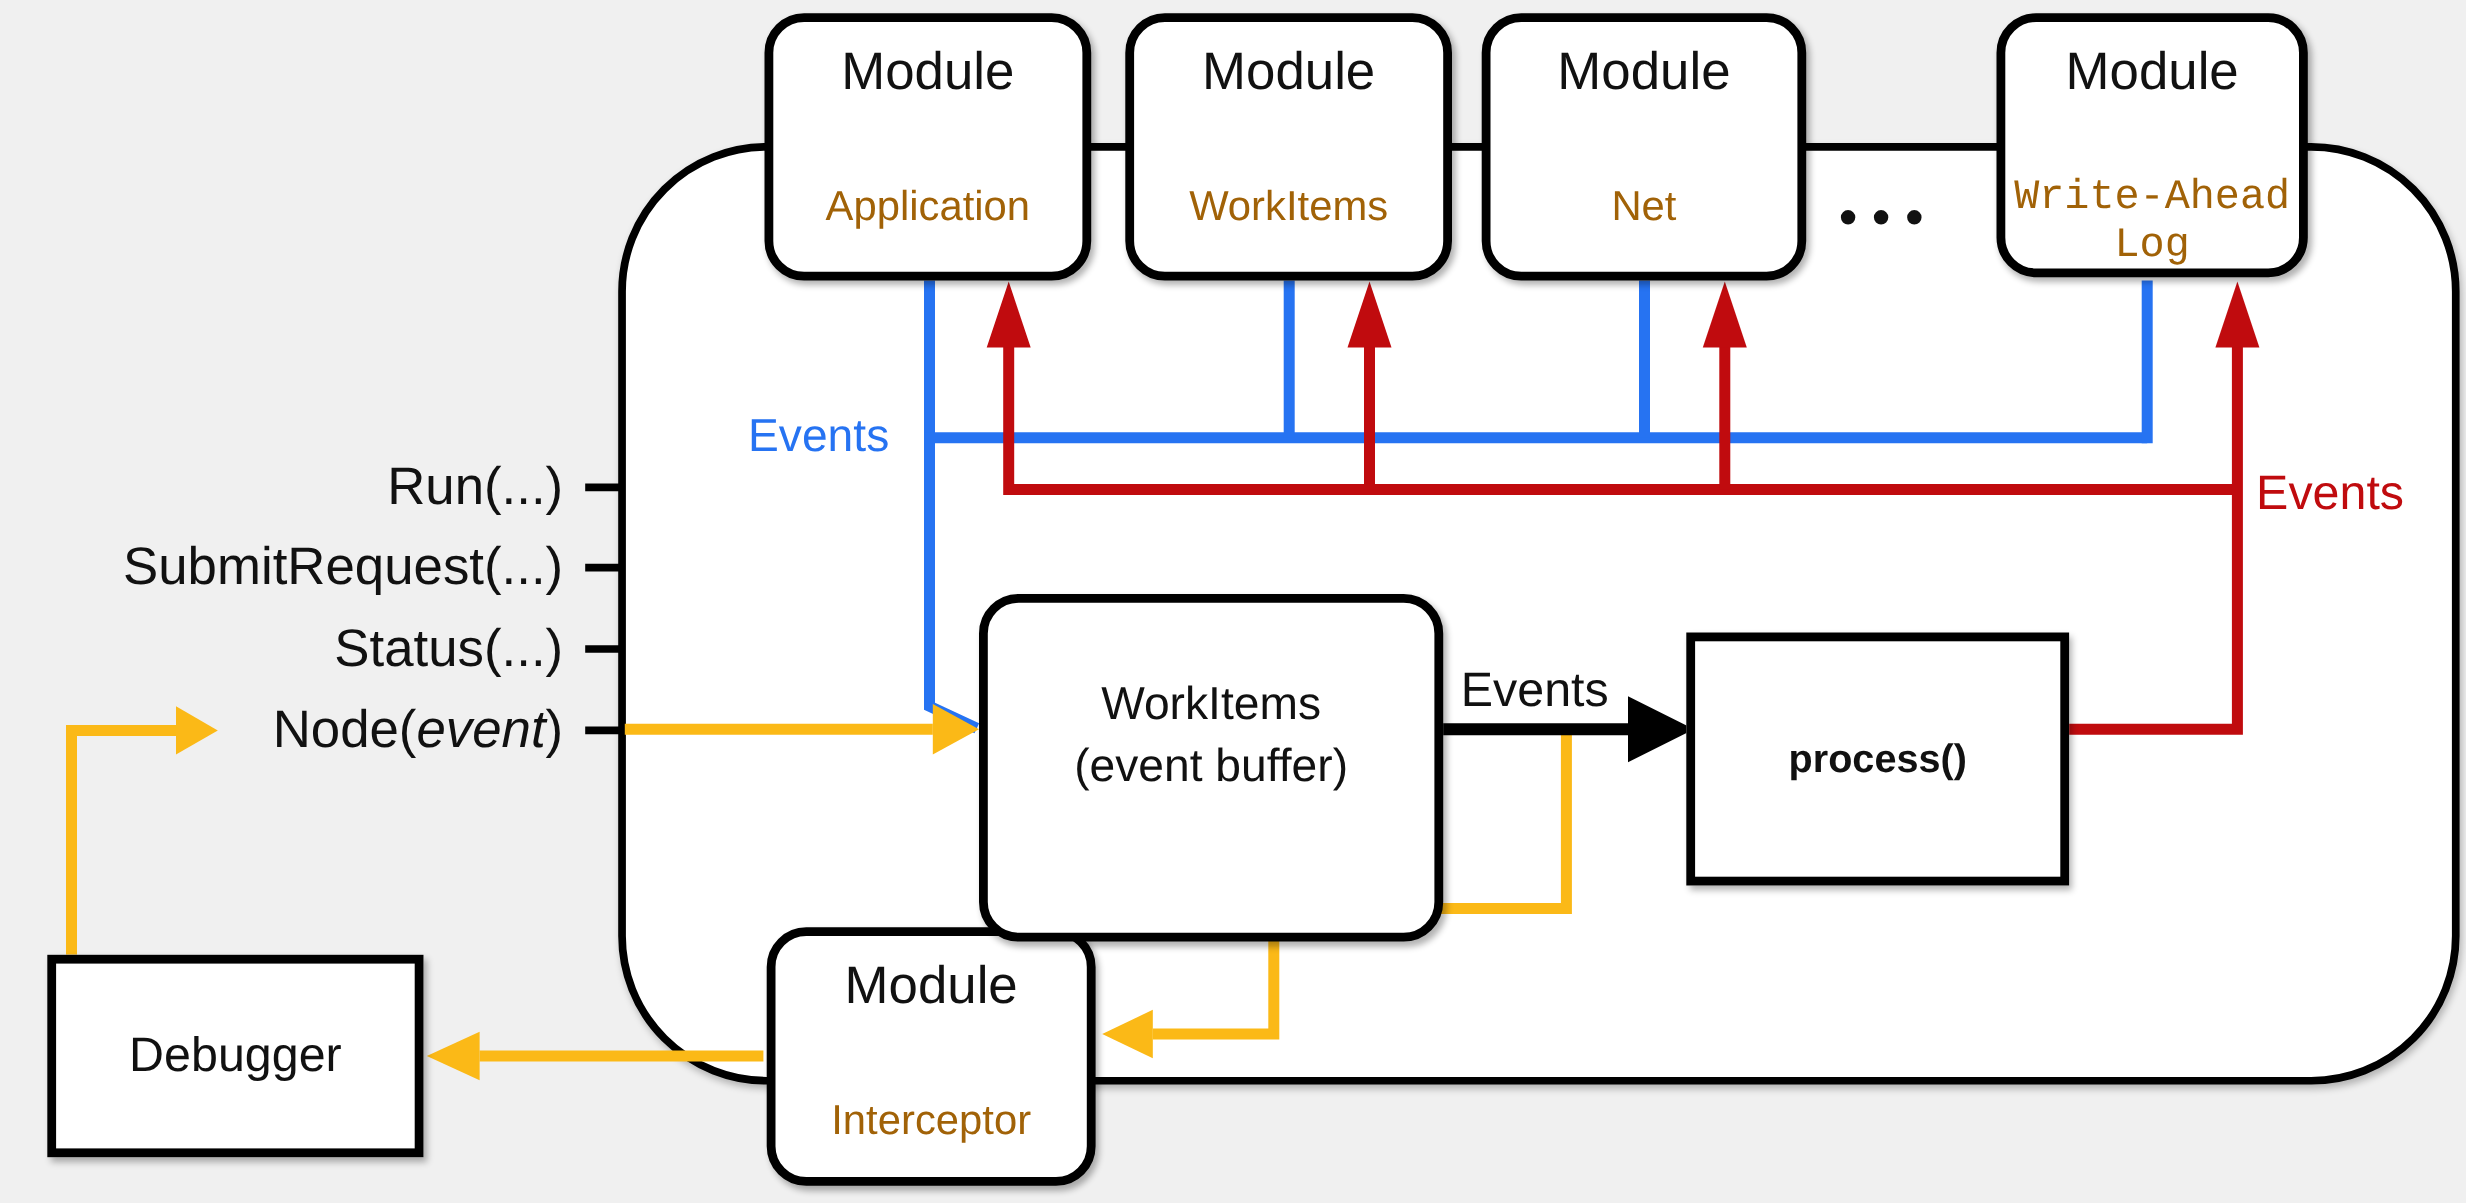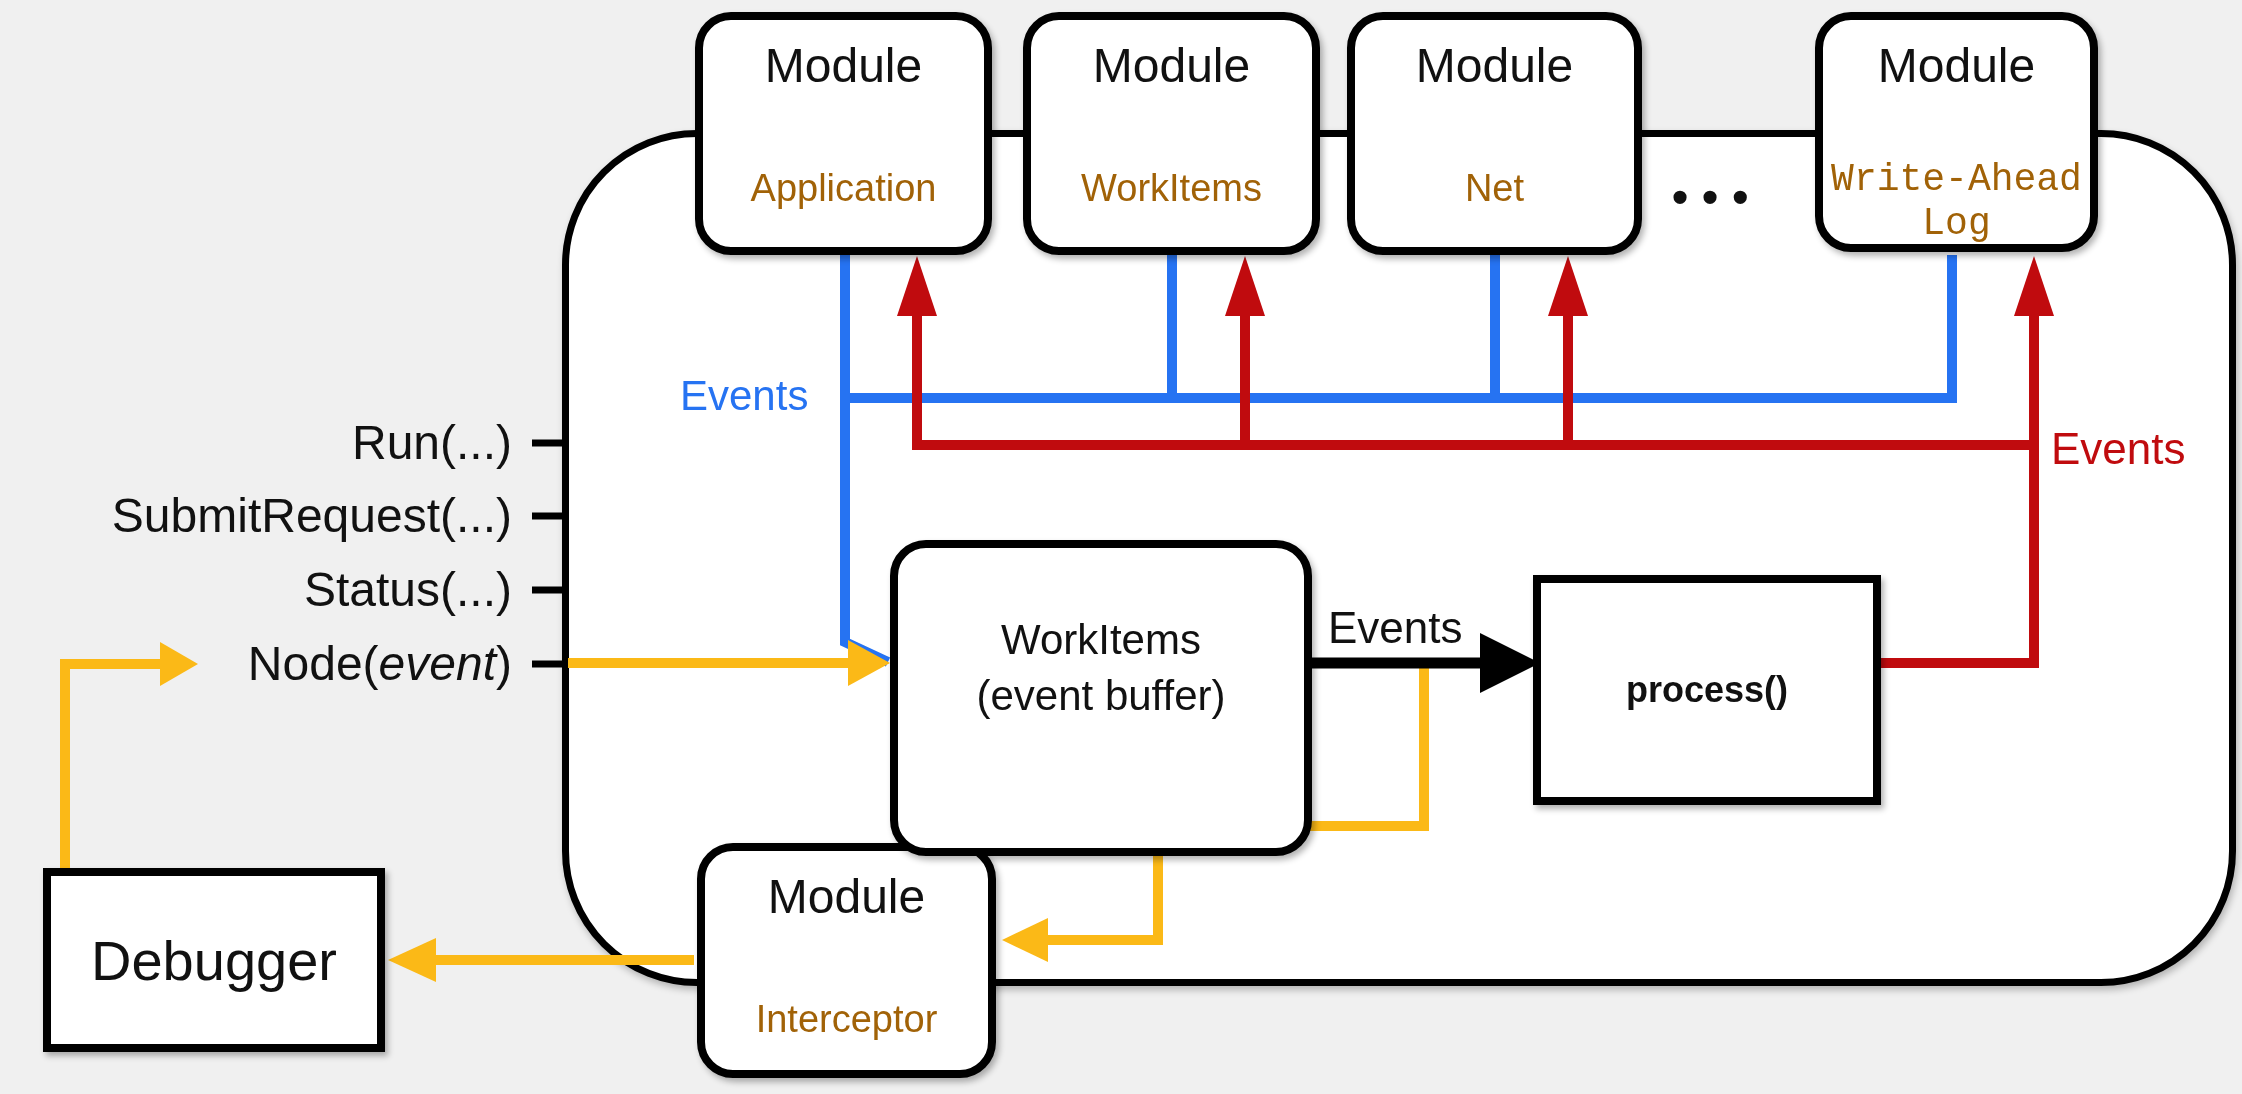--- a/index.html
+++ b/index.html
@@ -37,21 +37,21 @@
     z-index: 3; box-shadow: 3px 4px 6px rgba(0,0,0,0.30);
   }
   .module { border-radius: 36px; gap: 14px; }
   .module-title { font-size: 48px; color: #111; margin-top: 18px; line-height: 56px; }
   .module-name  { font-size: 38px; color: #a16207; margin-top: 58px; line-height: 44px; text-align: center; }
   .module-name.two-line { margin-top: 50px; font-size: 38px; font-family: Liberation Mono, monospace; }
   .workitems { border-radius: 36px; justify-content: center; padding-bottom: 60px; }
   .workitems .wi-line { font-size: 42px; line-height: 56px; color: #111; text-align: center; }
   .plain { justify-content: center; }
   .process-label  { font-size: 36px; color: #111; font-weight: bold; }
-  .debugger-label { font-size: 56px; color: #111; }
+  .debugger-label { font-size: 44px; color: #111; }
   .node-label {
     position: absolute; left: 1300px; top: 872px;
     font-size: 100px; color: #111; z-index: 4; line-height: 110px;
   }
   .api-label {
     position: absolute; right: 1730px; width: 600px;
     text-align: right; font-size: 48px; color: #111;
     line-height: 54px; z-index: 4; white-space: nowrap;
   }
   .api-label .it { font-style: italic; }

